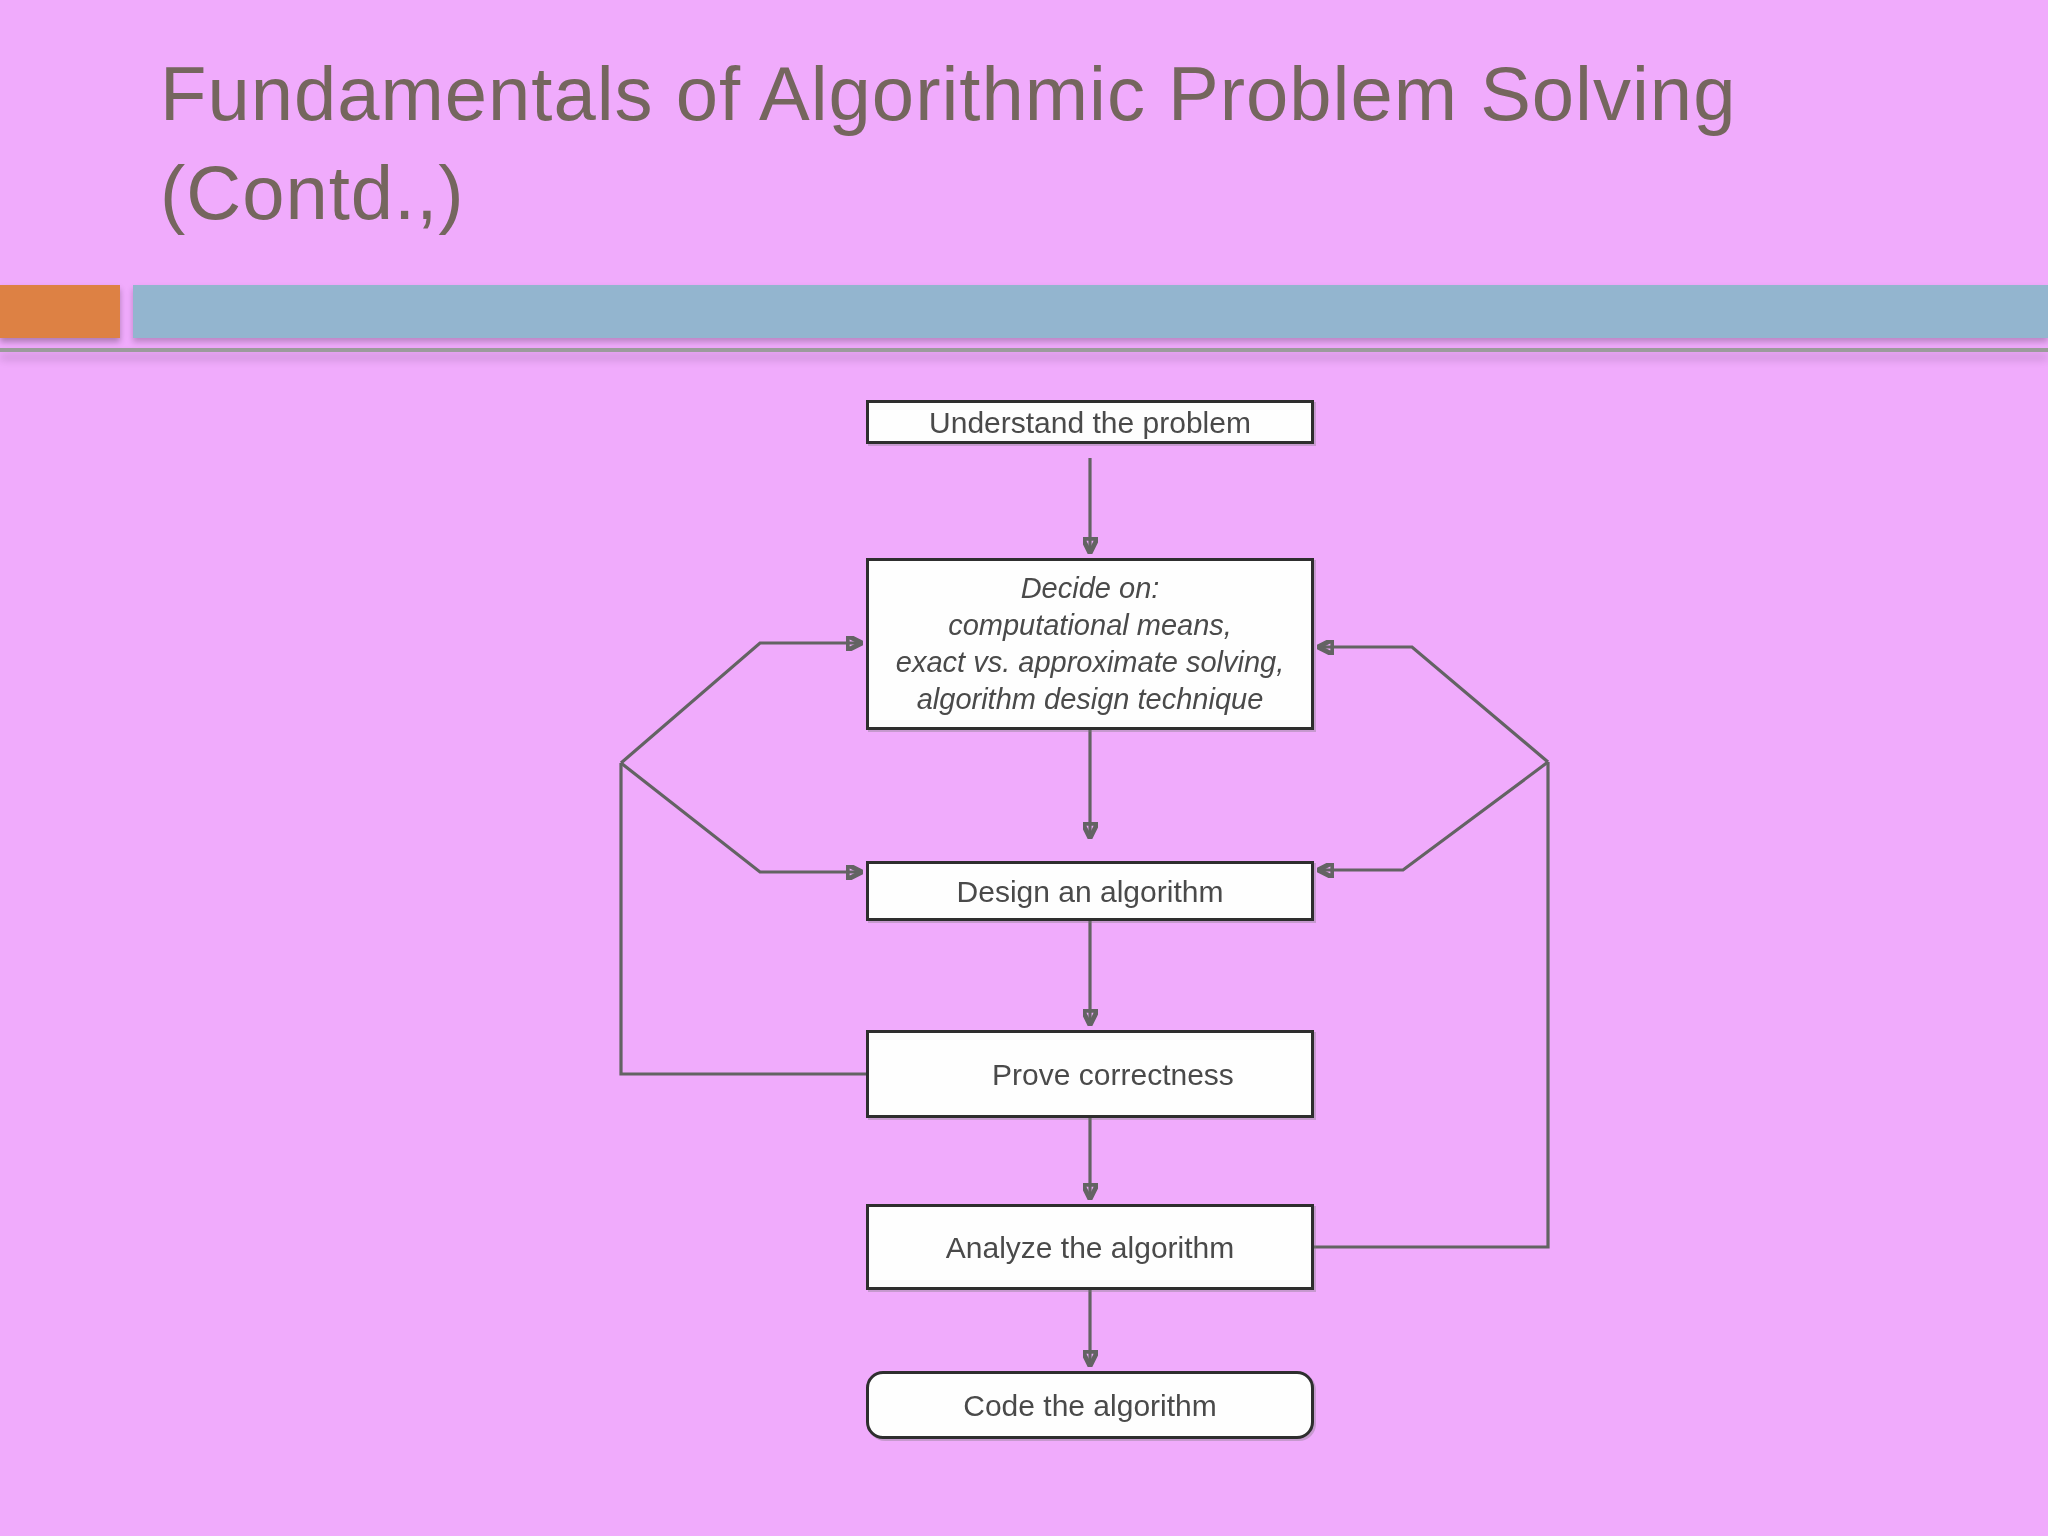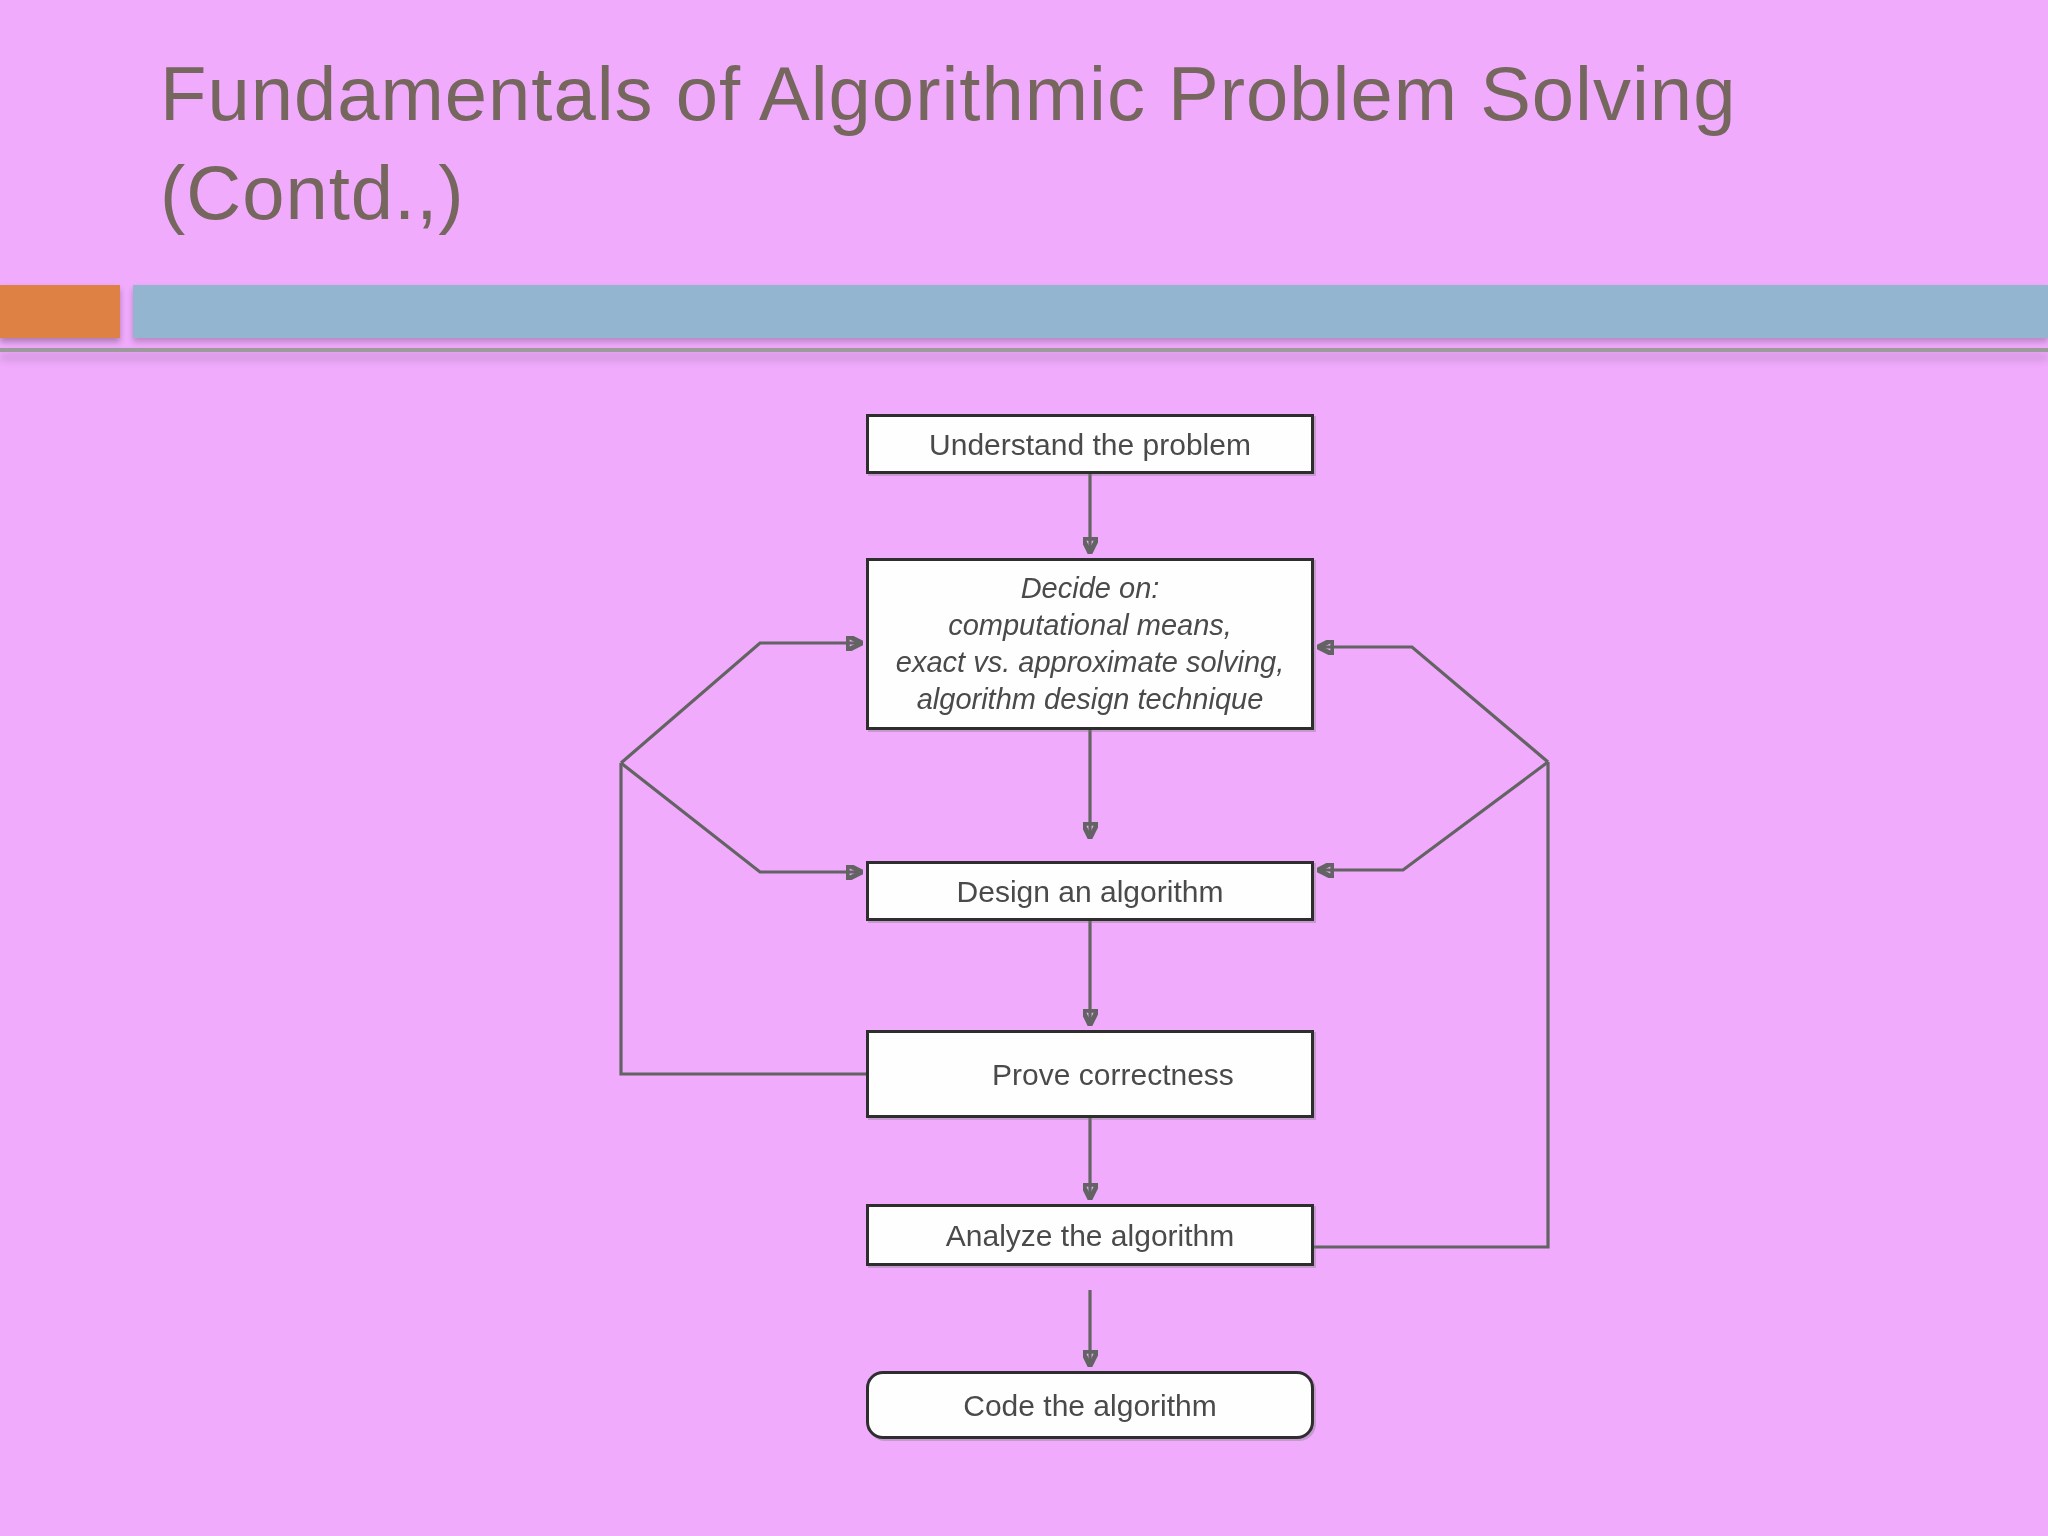--- a/index.html
+++ b/index.html
@@ -30,26 +30,26 @@
 
   
   .node {
     position: absolute; left: 866px; width: 448px;
     background: #fefefe; border: 3px solid #2e2e2e;
     display: flex; align-items: center; justify-content: center;
     text-align: center; color: #4a4a4a;
     box-shadow: 2px 2px 0 rgba(120,120,120,0.35);
   }
   .node-label { white-space: pre-line; font-size: 30px; line-height: 37px; }
-  .node-understand { top: 414px;  height: 60px; }
+  .node-understand { top: 400px;  height: 44px; }
   .node-decide     { top: 558px;  height: 172px; font-style: italic; }
   .node-decide .node-label { font-size: 29px; }
   .node-design     { top: 861px;  height: 60px; }
   .node-prove      { top: 1030px; height: 88px; padding-left: 46px; }
-  .node-analyze    { top: 1204px; height: 62px; }
+  .node-analyze    { top: 1204px; height: 86px; }
   .node-code       { top: 1371px; height: 68px; border-radius: 17px; }
 
   
   .caption { position: absolute; left: 475px; top: 1448px; font-size: 40px; color: #2d2d2d; }
   .caption .cap-label { font-weight: 700; color: #151515; }
   .caption .cap-text { margin-left: 18px; color: #333333; }
 </style>
 </head>
 <body>
 

